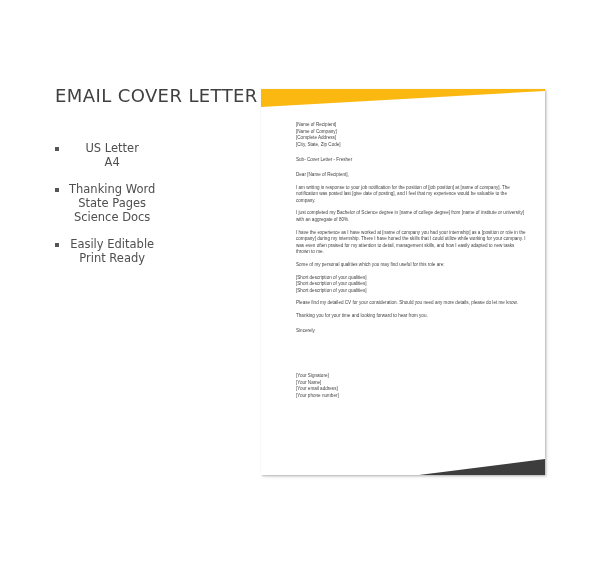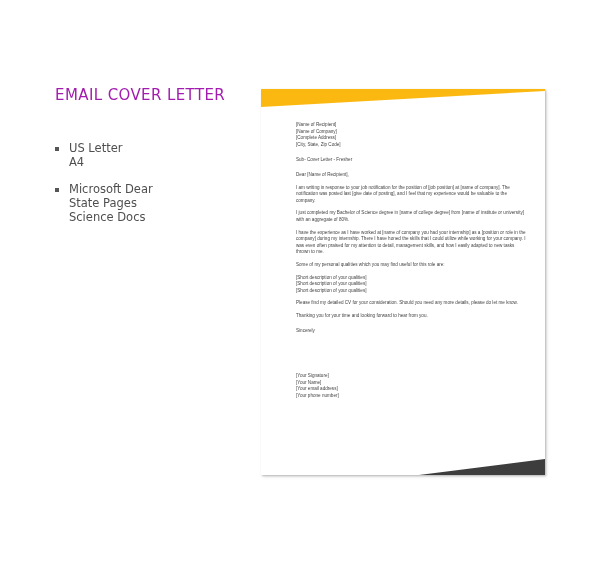--- a/index.html
+++ b/index.html
@@ -2,27 +2,27 @@
 <html><head>
 <meta charset="utf-8">
 <style>
   * { box-sizing: border-box; margin: 0; padding: 0; }
   html, body { width: 600px; height: 566px; background: #ffffff; overflow: hidden; }
   body { position: relative; font-family: "Liberation Sans", sans-serif; color: #4a4a4a; }
 
   .title {
     position: absolute; left: 55px; top: 86px;
     font-family: "DejaVu Sans", sans-serif;
-    font-size: 15px; line-height: 19px; letter-spacing: 0.4px;
-    color: #a21caf; font-weight: normal;
+    font-size: 18px; line-height: 19px; letter-spacing: 0.4px;
+    color: #404040; font-weight: normal;
   }
   .title span { display: block; }
 
   .feature-groups { position: absolute; left: 55px; top: 141px; }
-  .feature-group { position: relative; padding-left: 14px; margin-bottom: 13px; }
+  .feature-group { position: relative; padding-left: 14px; margin-bottom: 13px; text-align: center; }
   .bullet {
     position: absolute; left: 0; top: 6px; width: 4px; height: 4px; background: #555;
   }
   .feature-line {
     display: block; font-family: "DejaVu Sans", sans-serif;
     font-size: 11.5px; line-height: 14px; color: #4f4f4f;
   }
 
   .page {
     position: absolute; left: 261px; top: 89px; width: 284px; height: 386px;
@@ -50,23 +50,28 @@
 </h1>
 
 <div class="feature-groups">
   <div class="feature-group">
     <span class="bullet"></span>
     <span class="feature-line">US Letter</span>
     <span class="feature-line">A4</span>
   </div>
   <div class="feature-group">
     <span class="bullet"></span>
-    <span class="feature-line">Microsoft Dear</span>
+    <span class="feature-line">Thanking Word</span>
     <span class="feature-line">State Pages</span>
     <span class="feature-line">Science Docs</span>
+  </div>
+  <div class="feature-group">
+    <span class="bullet"></span>
+    <span class="feature-line">Easily Editable</span>
+    <span class="feature-line">Print Ready</span>
   </div>
 </div>
 
 <div class="page">
   <svg class="banner-top" viewBox="0 0 284 20" preserveAspectRatio="none">
     <polygon points="0,0 284,0 284,2 0,18" fill="#fbb810"></polygon>
   </svg>
 
   <div class="letter">
     <p class="block">

